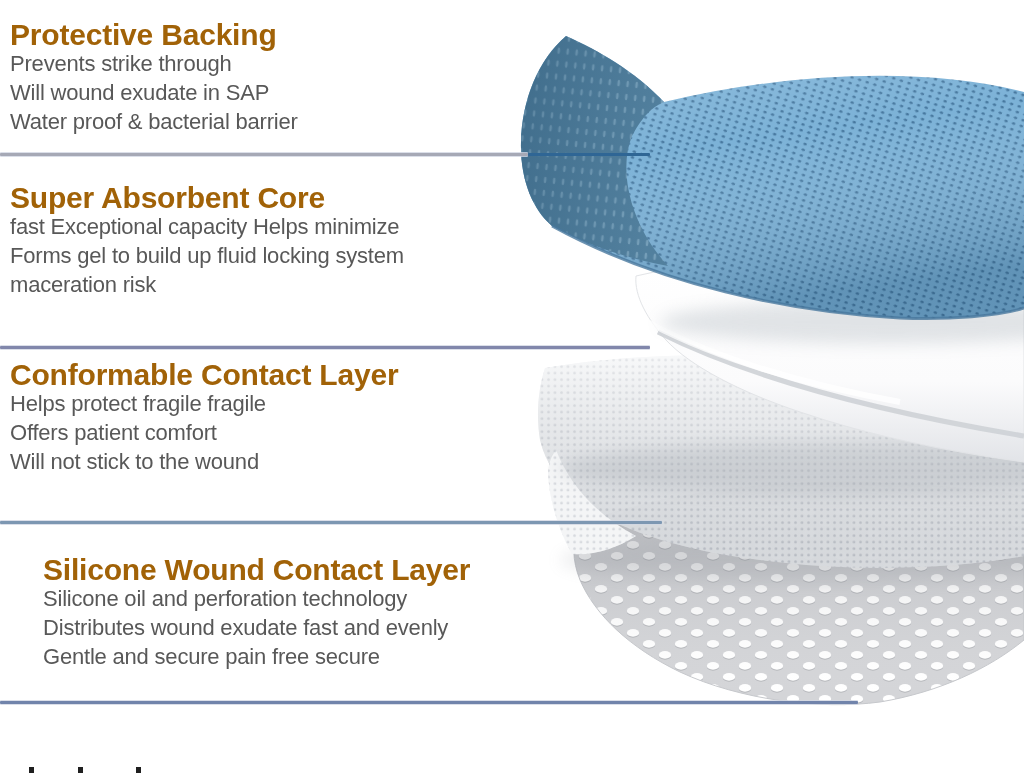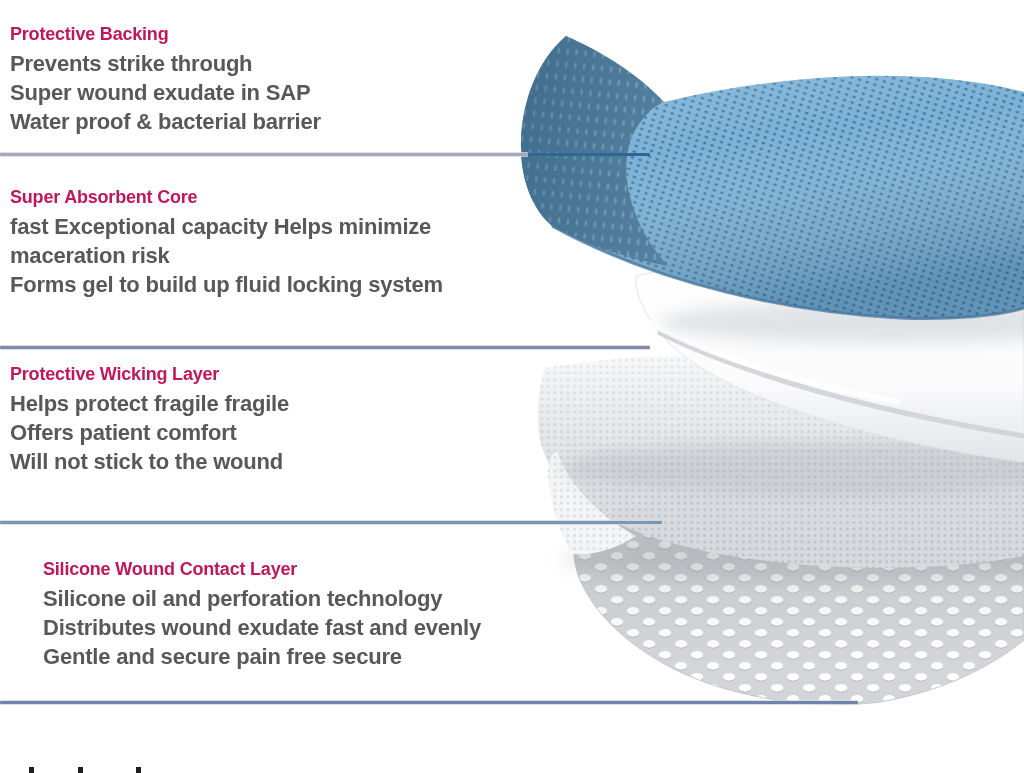--- a/index.html
+++ b/index.html
@@ -3,24 +3,24 @@
 <meta charset="utf-8">
 <style>
   html,body{margin:0;padding:0;background:#ffffff;}
   .stage{
     position:relative;width:1024px;height:773px;overflow:hidden;background:#ffffff;
     font-family:"Liberation Sans","DejaVu Sans",sans-serif;
   }
   .illustration{position:absolute;left:0;top:0;width:1024px;height:773px;pointer-events:none;}
   .info{position:absolute;left:10px;width:560px;}
   .info h2{
-    margin:0;font-size:18px;line-height:29px;font-weight:600;color:#be185d;letter-spacing:-0.2px;
+    margin:0;font-size:30px;line-height:29px;font-weight:600;color:#a16207;letter-spacing:-0.2px;
   }
   .info p{
-    margin:0;font-size:22px;line-height:29px;font-weight:700;color:#585858;letter-spacing:-0.2px;
+    margin:0;font-size:22px;line-height:29px;font-weight:400;color:#585858;letter-spacing:-0.2px;
   }
   .divider{position:absolute;left:0;height:3px;border-radius:1px;
     box-shadow:0 -1px 0 rgba(210,215,228,0.8),0 1px 0 rgba(210,215,228,0.8);}
   #divider-1{top:153px;width:528px;}
   #divider-1-dark{top:153px;left:528px;width:122px;box-shadow:none;}
   #divider-2{top:346px;width:650px;}
   #divider-3{top:521px;width:662px;}
   #divider-4{top:701px;width:858px;}
   #section-1{top:20px;}
   #section-2{top:183px;}
@@ -140,33 +140,33 @@
 
   <div class="divider" id="divider-1" style="background: rgb(166, 169, 182);"></div>
   <div class="divider" id="divider-1-dark" style="background: rgb(47, 102, 149);"></div>
   <div class="divider" id="divider-2" style="background: rgb(129, 135, 171);"></div>
   <div class="divider" id="divider-3" style="background: rgb(125, 151, 178);"></div>
   <div class="divider" id="divider-4" style="background: rgb(113, 132, 171);"></div>
 
   <section class="info" id="section-1">
     <h2>Protective Backing</h2>
     <p>Prevents strike through</p>
-    <p>Super wound exudate in SAP</p>
+    <p>Will wound exudate in SAP</p>
     <p>Water proof &amp; bacterial barrier</p>
   </section>
 
   <section class="info" id="section-2">
     <h2>Super Absorbent Core</h2>
     <p>fast Exceptional capacity Helps minimize</p>
+    <p>Forms gel to build up fluid locking system</p>
     <p>maceration risk</p>
-    <p>Forms gel to build up fluid locking system</p>
   </section>
 
   <section class="info" id="section-3">
-    <h2>Protective Wicking Layer</h2>
+    <h2>Conformable Contact Layer</h2>
     <p>Helps protect fragile fragile</p>
     <p>Offers patient comfort</p>
     <p>Will not stick to the wound</p>
   </section>
 
   <section class="info" id="section-4">
     <h2>Silicone Wound Contact Layer</h2>
     <p>Silicone oil and perforation technology</p>
     <p>Distributes wound exudate fast and evenly</p>
     <p>Gentle and secure pain free secure</p>

